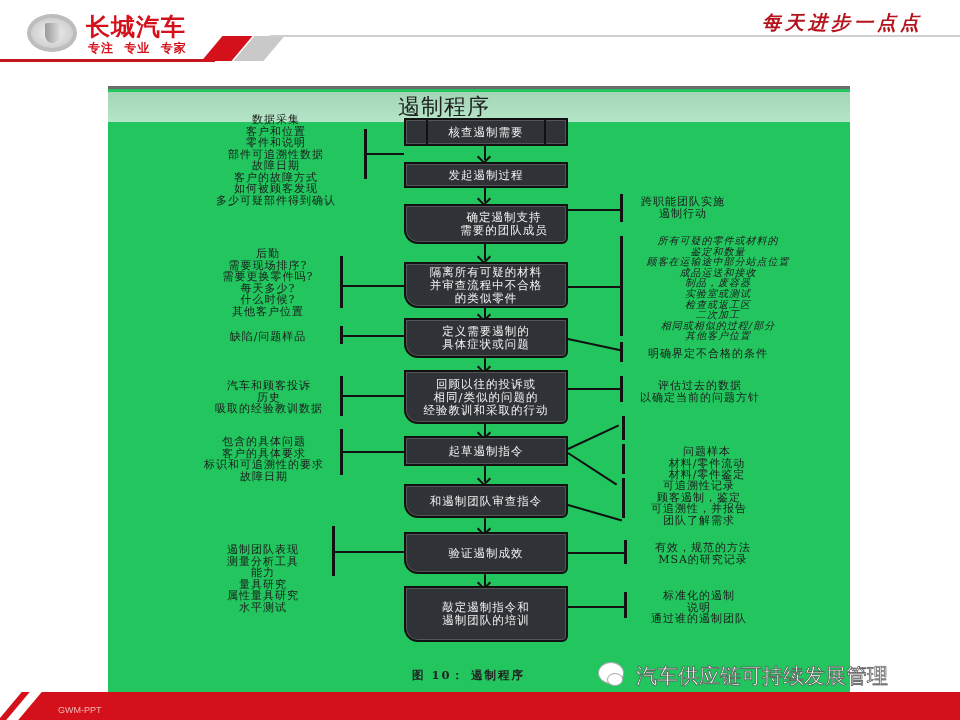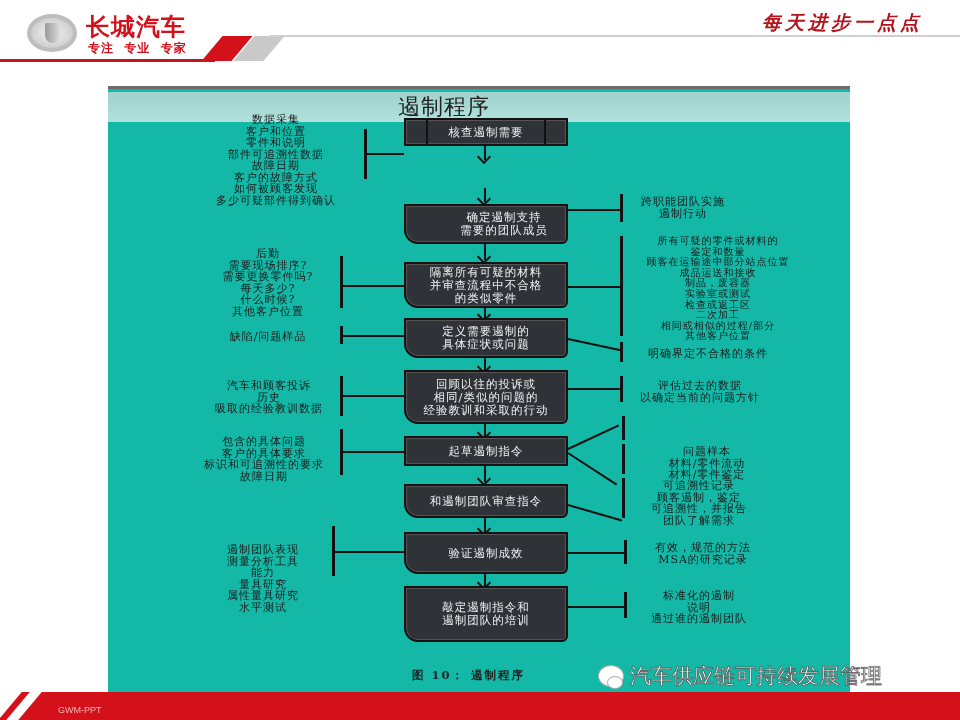--- a/index.html
+++ b/index.html
@@ -11,21 +11,21 @@
   .logo-emblem .shield { position: absolute; left: 14px; top: 5px; width: 15px; height: 20px; background: linear-gradient(90deg,#9a9a9a,#dcdcdc); border-radius: 2px 2px 8px 8px; }
   .logo-title { position: absolute; left: 86px; top: 14px; font-family: "DejaVu Sans", sans-serif; font-weight: bold; font-size: 24px; color: #d4101b; letter-spacing: 1px; line-height: 26px; }
   .logo-sub { position: absolute; left: 88px; top: 40px; font-family: "DejaVu Sans", sans-serif; font-weight: bold; font-size: 12px; color: #d4101b; letter-spacing: 1px; white-space: pre; }
   .header-redline { position: absolute; left: 0; top: 59px; width: 215px; height: 3px; background: #c3161e; }
   .slash-red { position: absolute; left: 212px; top: 36px; width: 30px; height: 25px; background: #d4101b; transform: skewX(-40deg); }
   .slash-grey { position: absolute; left: 244px; top: 36px; width: 30px; height: 25px; background: #c9c9c9; transform: skewX(-40deg); }
   .header-greyline { position: absolute; left: 270px; top: 35px; width: 690px; height: 2px; background: #cfcfcf; }
   .motto { position: absolute; left: 762px; top: 10px; font-family: "DejaVu Serif", serif; font-weight: bold; font-style: italic; font-size: 19px; color: #b5121b; letter-spacing: 4px; }
 
   
-  .scan { position: absolute; left: 108px; top: 86px; width: 742px; height: 610px; background: #14b8a6; }
+  .scan { position: absolute; left: 108px; top: 86px; width: 742px; height: 610px; background: #22c55e; }
   .scan-topline { position: absolute; left: 0; top: 0; width: 742px; height: 3px; background: #6c6c6c; }
   .scan-ghost { position: absolute; left: 0; top: 6px; width: 742px; height: 30px; background: linear-gradient(180deg,#dcdcdc,#f3f3f3); opacity: .7; }
   .diagram-title { position: absolute; left: 290px; top: 6px; font-size: 22px; color: #222; letter-spacing: 1px; }
 
   .box { position: absolute; left: 296px; width: 164px; background: #2f3338; border: 2px solid #111; color: #f1f1f1; font-size: 11.5px; line-height: 13px; text-align: center; display: flex; align-items: center; justify-content: center; letter-spacing: 1px; box-shadow: inset 0 0 0 1px #555; }
   .box.wavy { border-radius: 0 0 6px 14px; }
   .box .bar-l, .box .bar-r { position: absolute; top: 0; width: 2px; height: 100%; background: #111; }
   .box .bar-l { left: 20px; } .box .bar-r { right: 20px; }
 
   .arrow { position: absolute; left: 376px; width: 2px; background: #111; }
@@ -34,21 +34,21 @@
   .hline { position: absolute; height: 2px; background: #111; }
   .vline { position: absolute; width: 3px; background: #111; }
   .dline { position: absolute; height: 2px; background: #111; transform-origin: left center; }
 
   .note { position: absolute; font-size: 11px; line-height: 11.5px; color: #1b1b1b; text-align: center; white-space: nowrap; letter-spacing: 1px; }
   .note div { display: block; }
 
   .caption { position: absolute; left: 304px; top: 582px; font-size: 11.5px; color: #222; font-weight: bold; letter-spacing: 2px; }
 
   
-  .watermark { position: absolute; left: 598px; top: 662px; display: flex; align-items: center; gap: 6px; }
+  .watermark { position: absolute; left: 598px; top: 662px; display: flex; align-items: flex-start; gap: 12px; }
   .wm-icon { width: 26px; height: 22px; border: 1.5px solid #aaa; border-radius: 50%; position: relative; background: #fff; }
   .wm-icon::after { content: ""; position: absolute; left: 8px; top: 10px; width: 14px; height: 11px; border: 1.5px solid #aaa; border-radius: 50%; background: #fff; }
   .wm-text { font-family: "DejaVu Sans", sans-serif; font-size: 21px; color: #ffffff; -webkit-text-stroke: 0.6px #555; text-shadow: 0 0 1px #333; letter-spacing: 0px; }
 
   
   .footer { position: absolute; left: 0; top: 692px; width: 960px; height: 28px; background: #d4101b; }
   .footer-white-slash { position: absolute; left: 18px; top: 692px; width: 12px; height: 28px; background: #ffffff; transform: skewX(-40deg); }
   .footer-left-white { position: absolute; left: -20px; top: 692px; width: 30px; height: 28px; background: #ffffff; transform: skewX(-40deg); }
   .footer-label { position: absolute; left: 58px; top: 705px; font-family: "Liberation Sans", sans-serif; font-size: 9px; color: #f0b6b6; }
 </style>
@@ -73,20 +73,23 @@
   <div class="scan-ghost"></div>
   <div class="diagram-title">遏制程序</div>
 
   <div class="box" style="top:32px;height:28px;">
     <span class="bar-l"></span>
       <span class="bar-r"></span>
     <span>核查遏制需要</span>
   </div>
   <div class="arrow" style="top:60px;height:14px;"></div>
 
+  <div class="box" style="top:76px;height:26px;">
+    <span>发起遏制过程</span>
+  </div>
   <div class="arrow" style="top:102px;height:14px;"></div>
 
   <div class="box wavy" style="top:118px;height:40px;padding-left:36px;">
     <div>
         <div>确定遏制支持</div>
         <div>需要的团队成员</div>
       </div>
   </div>
   <div class="arrow" style="top:158px;height:16px;"></div>
 
@@ -198,21 +201,21 @@
 
   <div class="hline" style="left:460px;top:123px;width:52px;"></div>
   <div class="vline" style="left:512px;top:108px;height:28px;"></div>
   <div class="note" style="left:520px;top:110px;width:110px;">
     <div>跨职能团队实施</div>
       <div>遏制行动</div>
   </div>
 
   <div class="hline" style="left:460px;top:200px;width:52px;"></div>
   <div class="vline" style="left:512px;top:150px;height:100px;"></div>
-  <div class="note" style="left:510px;top:150px;width:200px;font-size:10px;line-height:10.6px;">
+  <div class="note" style="left:510px;top:150px;width:200px;font-size:10px;line-height:10.6px;font-style:italic;">
     <div>所有可疑的零件或材料的</div>
       <div>鉴定和数量</div>
       <div>顾客在运输途中部分站点位置</div>
       <div>成品运送和接收</div>
       <div>制品，废容器</div>
       <div>实验室或测试</div>
       <div>检查或返工区</div>
       <div>二次加工</div>
       <div>相同或相似的过程/部分</div>
       <div>其他客户位置</div>

